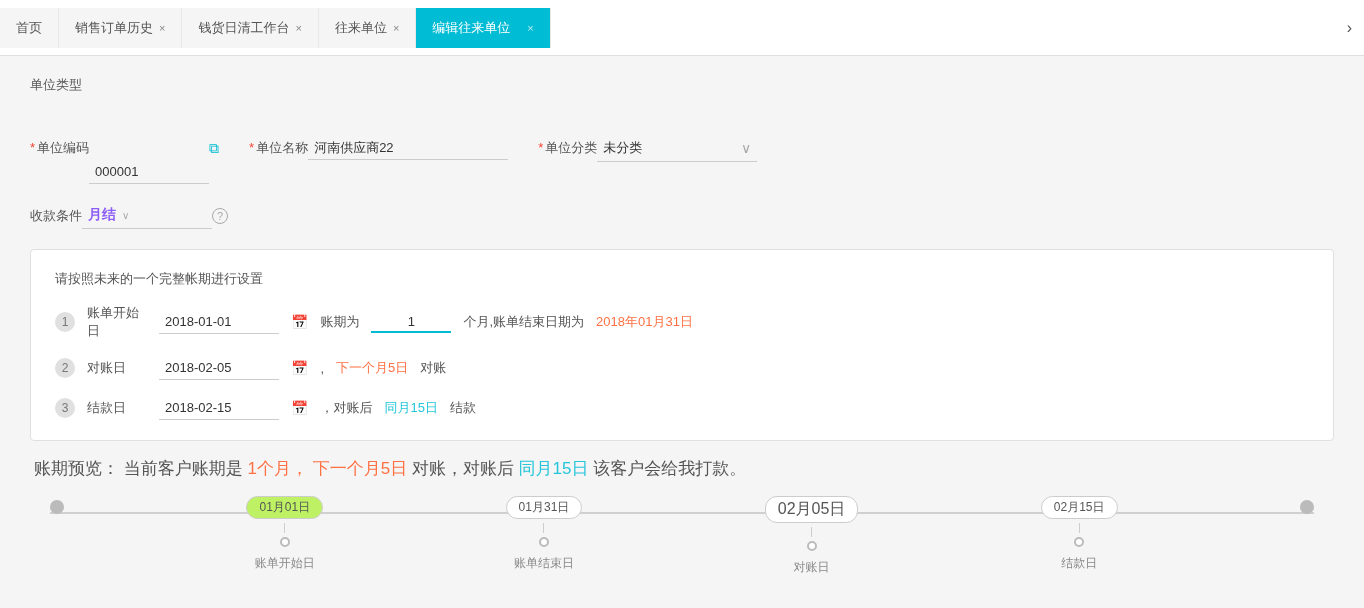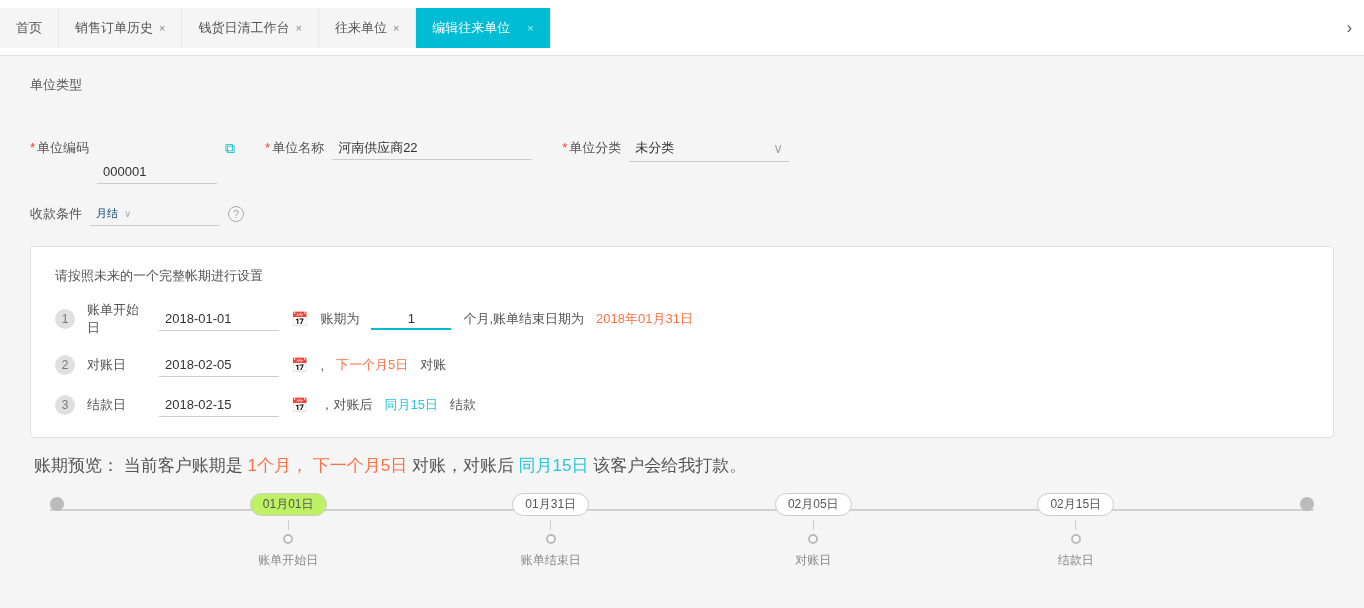--- a/index.html
+++ b/index.html
@@ -59,21 +59,20 @@
     
     .form-row {
       display: flex;
       align-items: center;
       margin-bottom: 18px;
       gap: 30px;
     }
     .form-field {
       display: flex;
       align-items: center;
-      gap: 8px;
       justify-content: space-between;
     }
     .form-label {
       color: #555;
       white-space: nowrap;
       font-size: 13px;
     }
     .required-star {
       color: #f44336;
       margin-right: 2px;
@@ -130,22 +129,23 @@
     .select-field {
       display: flex;
       align-items: center;
       border-bottom: 1px solid #ccc;
       padding: 4px 6px;
       gap: 6px;
       cursor: pointer;
       min-width: 120px;
     }
     .select-value {
-      color: #0c4a6e;
-      font-size: 11px;
+      color: #8b5cf6;
+      font-size: 14px;
+      font-weight: bold;
     }
     .select-arrow {
       color: #aaa;
       font-size: 10px;
     }
 
     
     .dropdown-field {
       display: flex;
       align-items: center;
@@ -387,21 +387,21 @@
       </div>
 
       <div style="display:flex; flex-direction:column; align-items:center; margin-top:-4px;">
         <div style="border:1px solid #ccc; border-radius:12px; padding:2px 12px; font-size:12px; color:#555; background:#fff; white-space:nowrap;">01月31日</div>
         <div style="width:1px; height:10px; background:#ccc; margin:4px 0;"></div>
         <div style="width:10px; height:10px; border-radius:50%; border:2px solid #bbb; background:#fff;"></div>
         <div style="font-size:12px; color:#888; margin-top:8px; white-space:nowrap;">账单结束日</div>
       </div>
 
       <div style="display:flex; flex-direction:column; align-items:center; margin-top:-4px;">
-        <div style="border:1px solid #ccc; border-radius:12px; padding:2px 12px; font-size:12px; color:#555; background:#fff; white-space:nowrap;">02月05日</div>
+        <div style="border:1px solid #ccc; border-radius:12px; padding:2px 12px; font-size:16px; color:#555; background:#fff; white-space:nowrap;">02月05日</div>
         <div style="width:1px; height:10px; background:#ccc; margin:4px 0;"></div>
         <div style="width:10px; height:10px; border-radius:50%; border:2px solid #bbb; background:#fff;"></div>
         <div style="font-size:12px; color:#888; margin-top:8px; white-space:nowrap;">对账日</div>
       </div>
 
       <div style="display:flex; flex-direction:column; align-items:center; margin-top:-4px;">
         <div style="border:1px solid #ccc; border-radius:12px; padding:2px 12px; font-size:12px; color:#555; background:#fff; white-space:nowrap;">02月15日</div>
         <div style="width:1px; height:10px; background:#ccc; margin:4px 0;"></div>
         <div style="width:10px; height:10px; border-radius:50%; border:2px solid #bbb; background:#fff;"></div>
         <div style="font-size:12px; color:#888; margin-top:8px; white-space:nowrap;">结款日</div>

